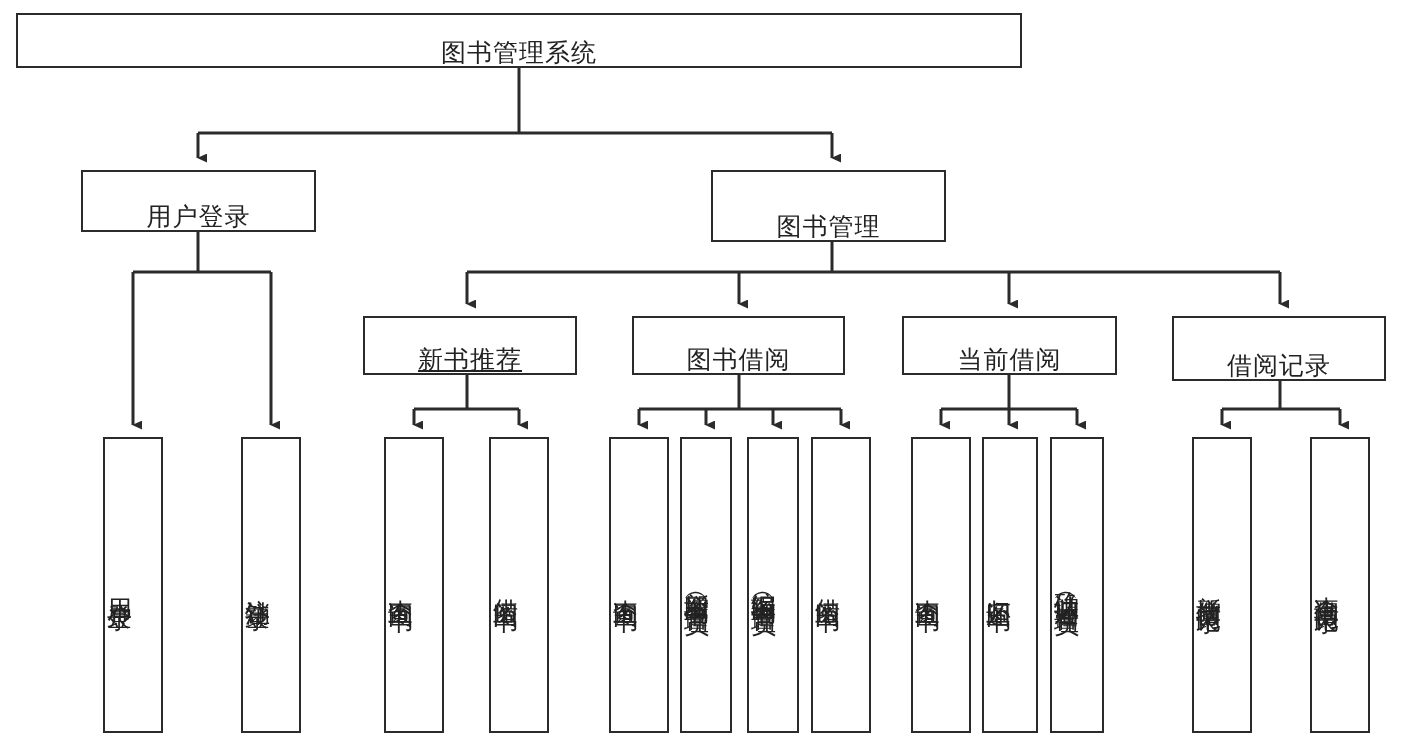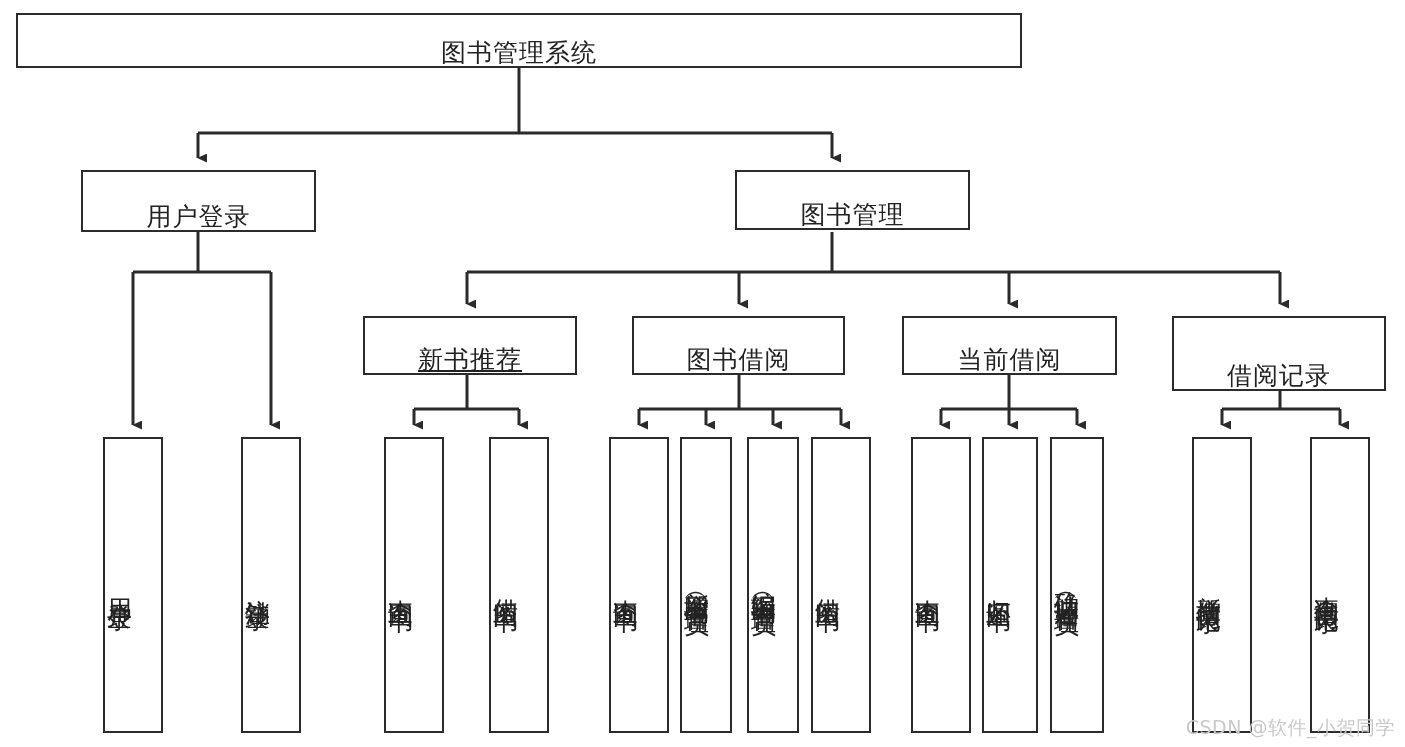--- a/index.html
+++ b/index.html
@@ -126,34 +126,34 @@
     </g>
   </svg>
 
   <div class="node horizontal node-root" style="left:16px; top:13px; width:1006px; height:55px;">
     <span>图书管理系统</span>
   </div>
 
   <div class="node horizontal" style="left:81px; top:170px; width:235px; height:62px;">
     <span>用户登录</span>
   </div>
-  <div class="node horizontal" style="left:711px; top:170px; width:235px; height:60px;margin-left:24px;">
+  <div class="node horizontal" style="left:711px; top:170px; width:235px; height:72px;">
     <span>图书管理</span>
   </div>
 
   <div class="node horizontal" style="left:363px; top:316px; width:214px; height:59px;text-decoration:underline;">
     <span>新书推荐</span>
   </div>
   <div class="node horizontal" style="left:632px; top:316px; width:213px; height:59px;">
     <span>图书借阅</span>
   </div>
   <div class="node horizontal" style="left:902px; top:316px; width:215px; height:59px;">
     <span>当前借阅</span>
   </div>
-  <div class="node horizontal" style="left:1172px; top:316px; width:214px; height:75px;">
+  <div class="node horizontal" style="left:1172px; top:316px; width:214px; height:65px;">
     <span>借阅记录</span>
   </div>
 
   <div class="node vertical" style="left:103px; top:437px; width:60px; height:296px;">
     <span class="vlabel">用户登录</span>
   </div>
   <div class="node vertical" style="left:241px; top:437px; width:60px; height:296px;">
     <span class="vlabel">注销登录</span>
   </div>
 
@@ -187,14 +187,13 @@
     <span class="vlabel">确认归还（管理员）</span>
   </div>
 
   <div class="node vertical" style="left:1192px; top:437px; width:60px; height:296px;">
     <span class="vlabel">新增借阅记录</span>
   </div>
   <div class="node vertical" style="left:1310px; top:437px; width:60px; height:296px;">
     <span class="vlabel">查询借阅记录</span>
   </div>
 
-  <div id="watermark">CSDN @软件_小贺同学</div>
 </div>
 
 </body></html>

